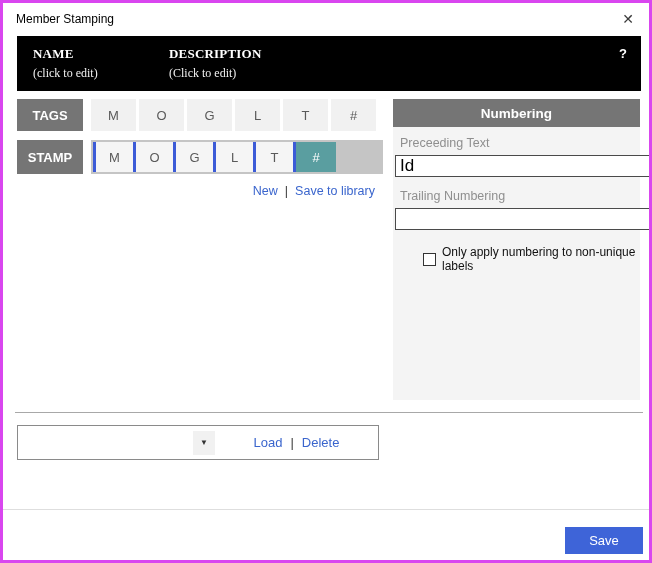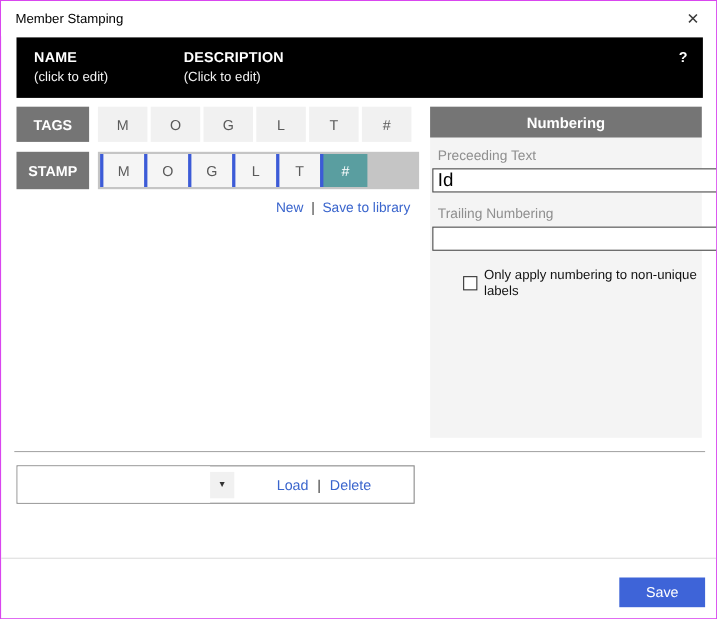--- a/index.html
+++ b/index.html
@@ -1,29 +1,29 @@
 <!DOCTYPE html>
 <html><head>
 <meta charset="utf-8">
 <style>
   * { margin:0; padding:0; box-sizing:border-box; }
   body { font-family:"Liberation Sans", sans-serif; background:#fff; }
   .window{
     position:relative; width:652px; height:563px; background:#fff;
-    border:1px solid #d946ef; overflow:hidden;
+    border:3px solid #d946ef; overflow:hidden;
   }
   
   .titlebar{ position:absolute; left:0; top:0; width:100%; height:32px; background:#fff; }
   .title-text{ position:absolute; left:13px; top:9px; font-size:12px; color:#000; }
   .close-btn{ position:absolute; right:8px; top:5px; width:26px; height:22px;
     display:flex; align-items:center; justify-content:center;
     font-size:14px; color:#3a3a3a; cursor:pointer; }
   
   .header-black{ position:absolute; left:14px; top:33px; width:624px; height:55px; background:#000; color:#fff; }
-  .hdr-group{ position:absolute; top:10px; }
+  .hdr-group{ position:absolute; top:10px;font-family:Liberation Serif, serif; }
   .hdr-group.name{ left:16px; } .hdr-group.desc{ left:152px; }
   .hdr-title{ font-size:13px; font-weight:bold; letter-spacing:.2px; }
   .hdr-hint{ font-size:12px; margin-top:4px; color:#f2f2f2; }
   .hdr-help{ position:absolute; right:14px; top:10px; font-size:13px; font-weight:bold; color:#fff; cursor:pointer; }
   
   .sec-label{ position:absolute; background:#757575; color:#fff; font-weight:bold; font-size:13px;
     display:flex; align-items:center; justify-content:center; }
   .tags-label{ left:14px; top:96px; width:66px; height:32px; }
   .stamp-label{ left:14px; top:137px; width:66px; height:34px; }
   

